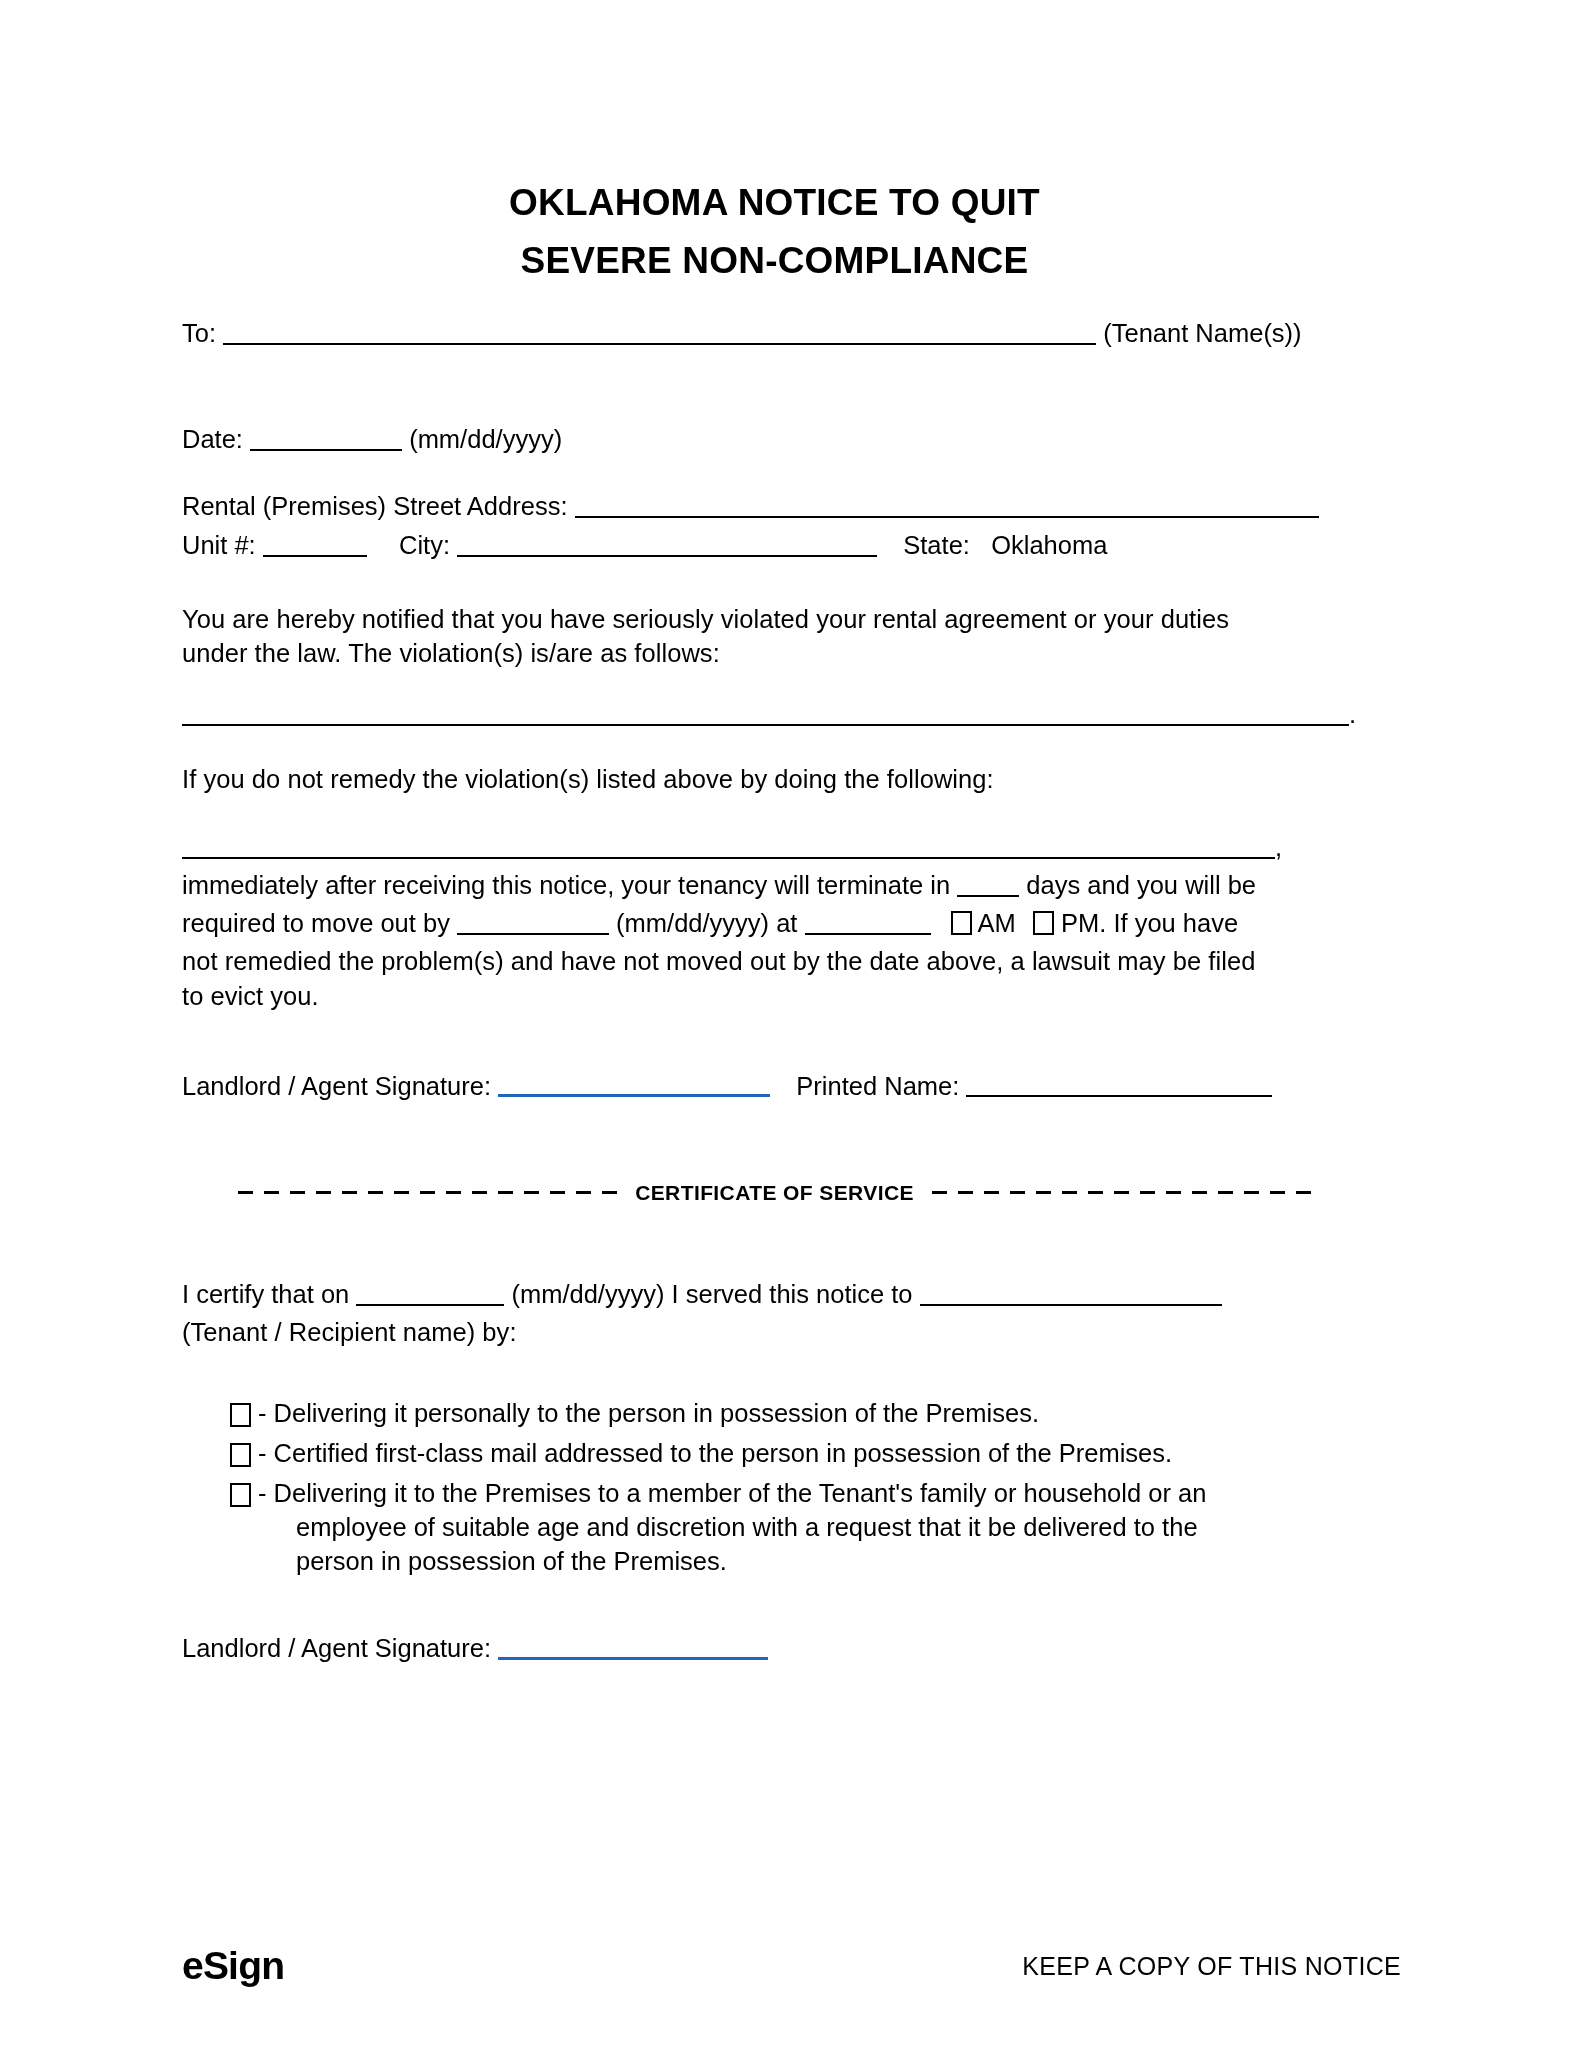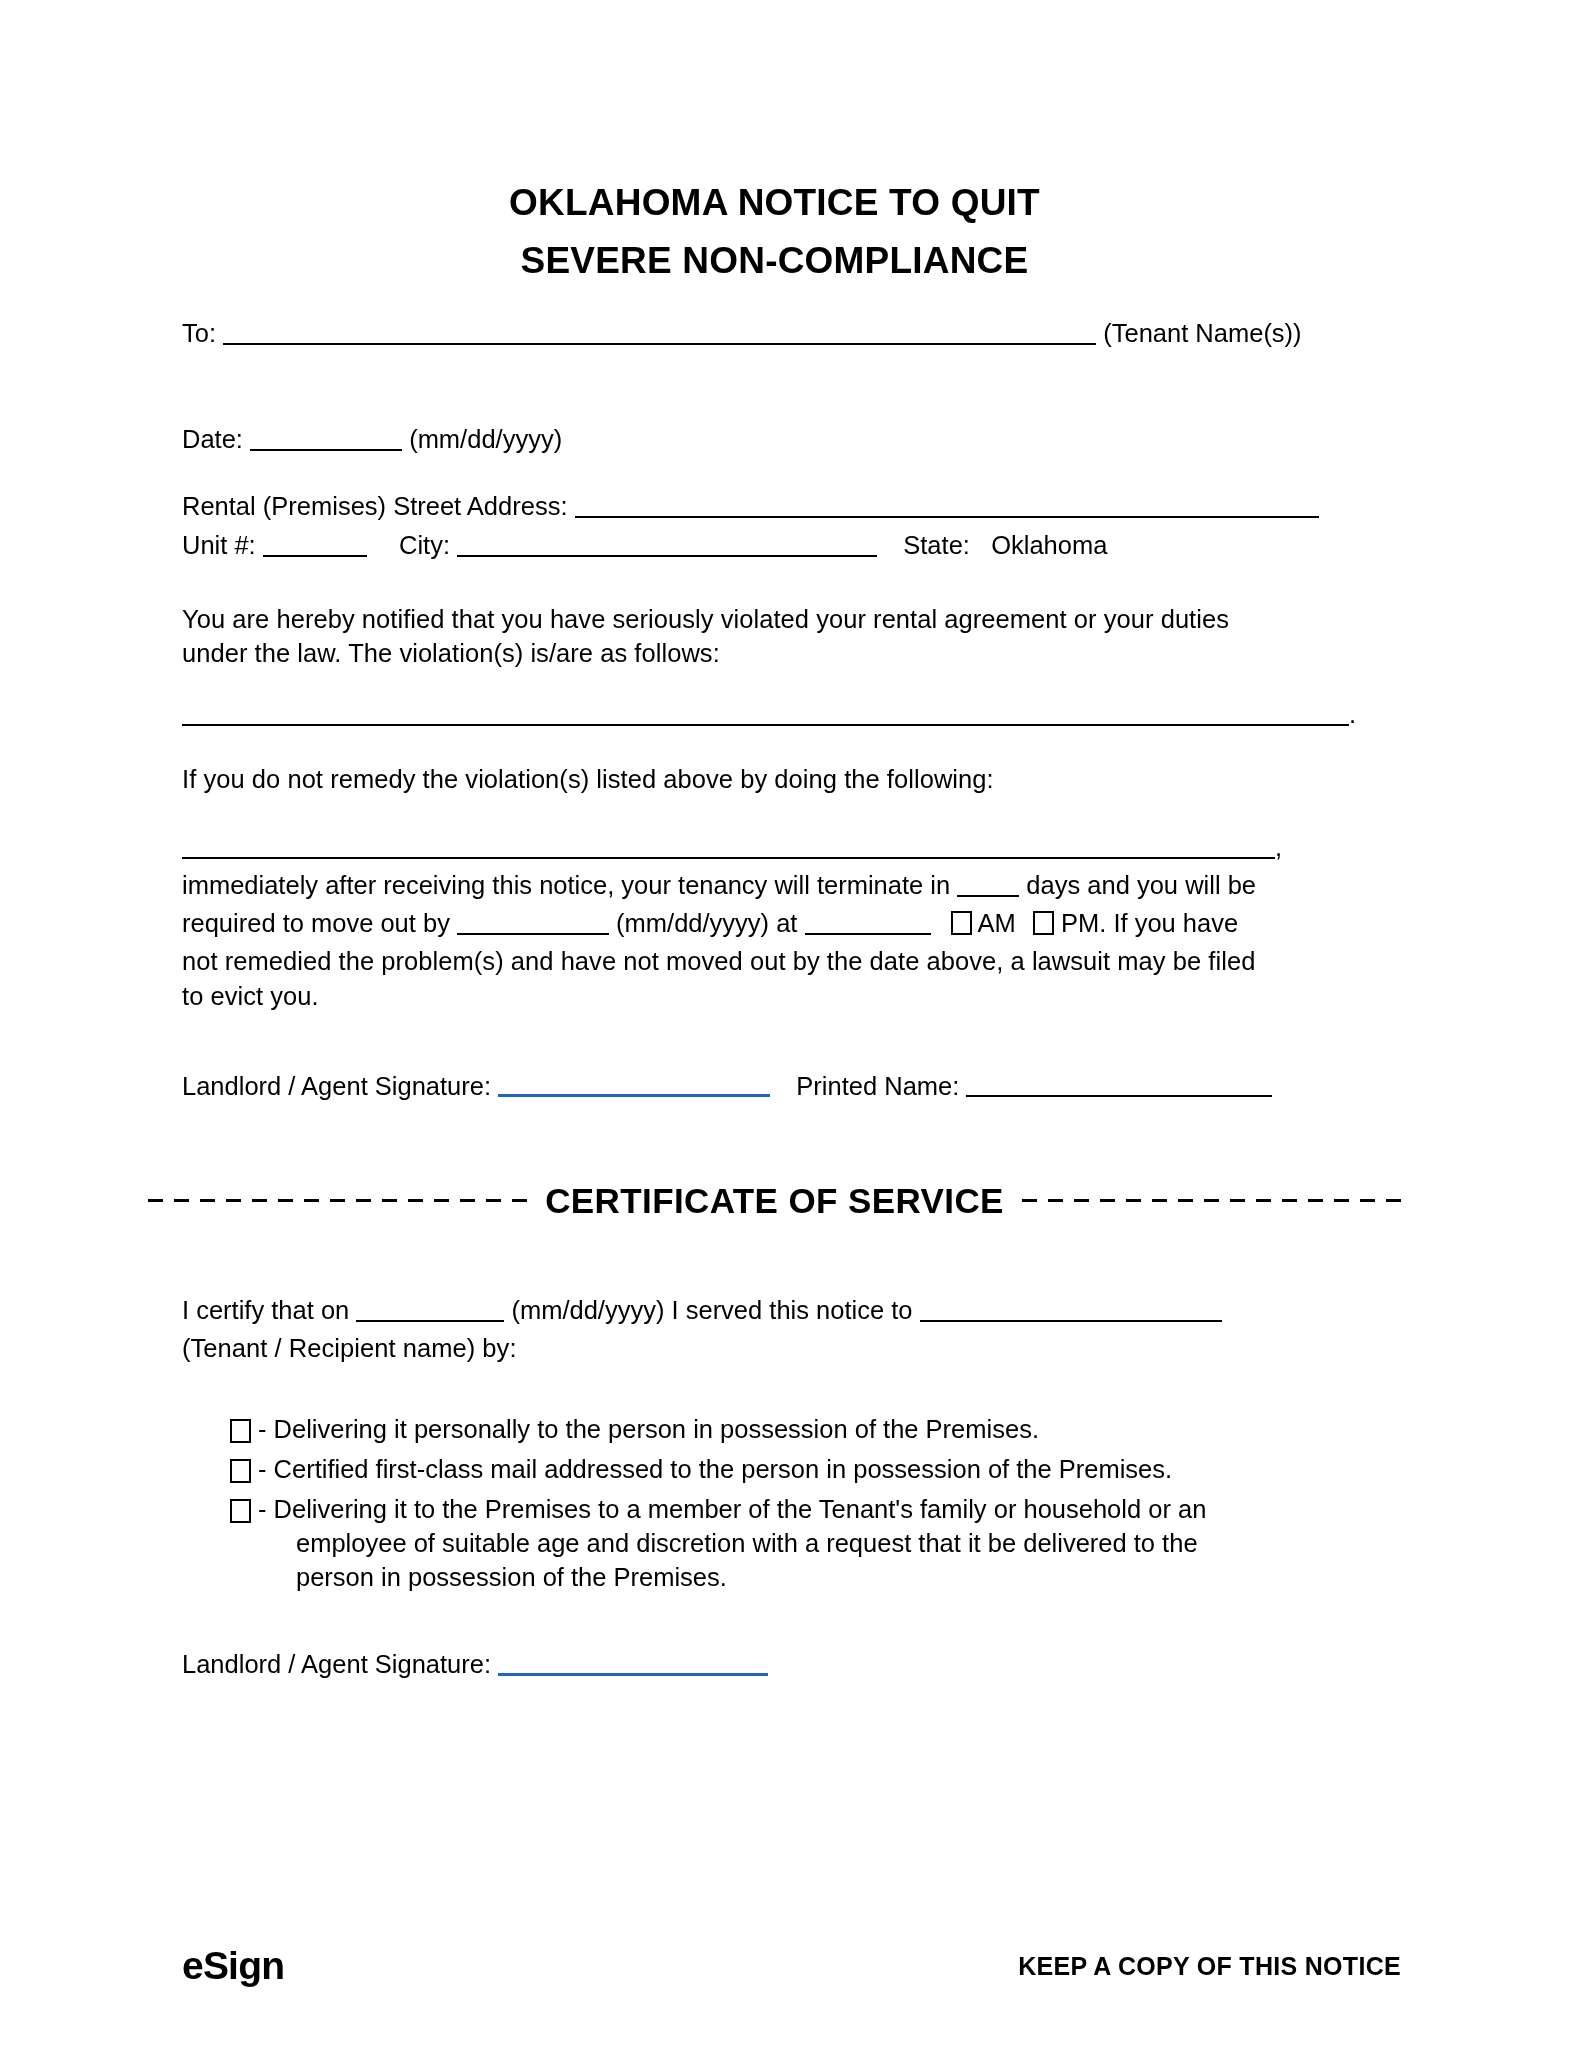--- a/index.html
+++ b/index.html
@@ -80,21 +80,21 @@
   }
 
   
   .cos-wrap {
     display: flex;
     align-items: center;
     justify-content: center;
     gap: 18px;
   }
   .cos-title {
-    font-size: 35px;
+    font-size: 21px;
     font-weight: bold;
     letter-spacing: 0.4px;
     white-space: nowrap;
   }
   .dashes {
     flex: 0 0 auto;
     display: flex;
     gap: 11px;
   }
   .dash {
@@ -136,21 +136,21 @@
     justify-content: space-between;
     text-align: right;
   }
   .brand {
     font-size: 39px;
     font-weight: bold;
     letter-spacing: -0.8px;
   }
   .footer-note {
     font-size: 25px;
-    font-weight: bold;
+    font-weight: normal;
     letter-spacing: 0.3px;
   }
 </style>
 </head>
 <body>
 
 <div class="page">
 
   <div class="content">
 

